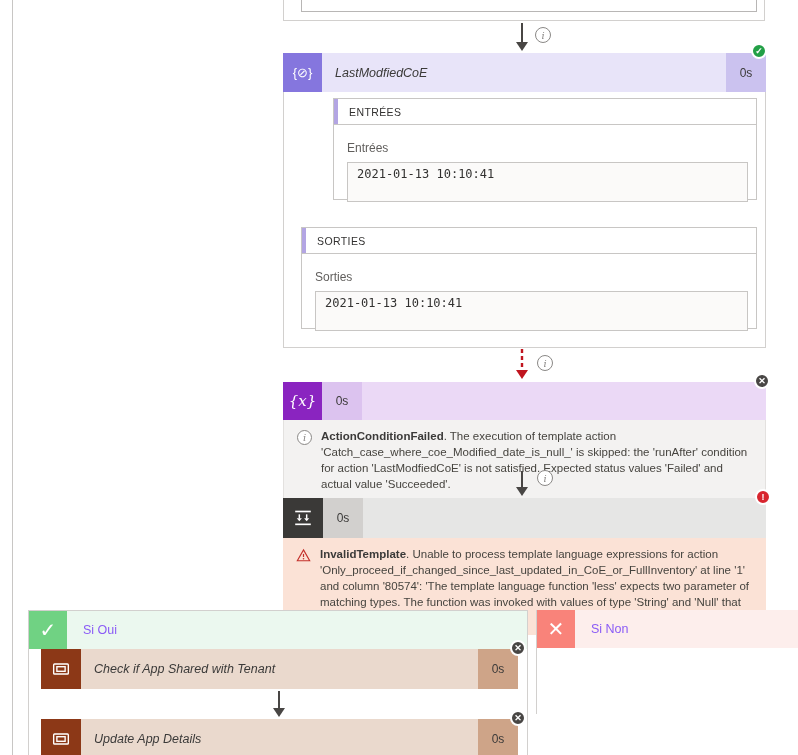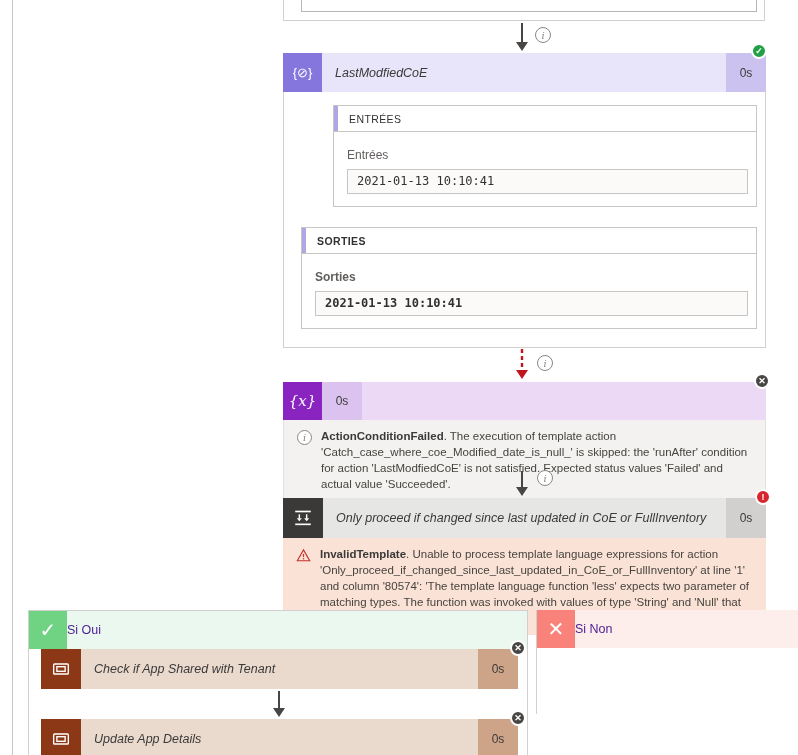--- a/index.html
+++ b/index.html
@@ -38,21 +38,21 @@
   .compose-header .icon-tile { background:#8576DE; }
   .compose-header .duration { background:#CBC2EF; }
   .card-body { border:1px solid #D2D0CE; border-top:none; background:#fff; position:relative; height:256px; }
 
   .io-section { position:absolute; left:17px; width:456px; }
   .io-bar { position:relative; height:27px; border:1px solid #C8C6C4; background:#fff;
             display:flex; align-items:center; padding-left:15px; font-size:10.5px; letter-spacing:.4px; color:#323130; }
   .io-stripe { position:absolute; left:0; top:0; bottom:0; width:4px; background:#B3A5E3; }
   .io-body { height:75px; border:1px solid #C8C6C4; border-top:none; background:#fff; padding:16px 8px 0 13px; }
   .io-label { font-size:12px; color:#605E5C; margin-bottom:7px; }
-  .io-field { height:25px; border:1px solid #C8C6C4; background:#FBFAF9; font-family:"DejaVu Sans Mono",monospace;
+  .io-field { height:40px; border:1px solid #C8C6C4; background:#FBFAF9; font-family:"DejaVu Sans Mono",monospace;
               font-size:12px; color:#323130; line-height:23px; padding-left:9px; }
 
   
   .variable-header { background:#EBD9F6; height:38px; }
   .variable-header .icon-tile { background:#8A24C0; }
   .variable-header .duration { background:#DCC3EF; }
 
   .msg { display:flex; gap:9px; padding:9px 14px 9px 13px; font-size:11.5px; line-height:1.38; color:#46443F; }
   .msg-info { background:#F3F2F1; border:1px solid #E3E1DF; border-top:none; }
   .msg-error { background:#FBE2D6; }
@@ -67,21 +67,21 @@
   
   .scope { position:absolute; background:#fff; }
   .scope-yes { left:28px; top:610px; width:500px; height:150px; border:1px solid #D2D0CE; }
   .scope-no  { left:536px; top:610px; width:262px; height:104px; border-left:1px solid #D2D0CE; background:transparent; }
   .scope-header { display:flex; align-items:stretch; height:38px; cursor:pointer; }
   .scope-header .icon-tile { flex-basis:38px; font-size:20px; font-weight:normal; }
   .yes-header { background:#EBF8EF; }
   .yes-header .icon-tile { background:#70D283; }
   .no-header { background:#FDEEEC; }
   .no-header .icon-tile { background:#F9837A; }
-  .scope-title { display:flex; align-items:center; padding-left:0; font-size:12.5px; color:#4c1d95; }
+  .scope-title { display:flex; align-items:center; padding-left:16px; font-size:12.5px; color:#8b5cf6; }
 
   
   .app-card { position:absolute; left:12px; width:477px; }
   .app-header { background:#EAD9CD; height:40px; }
   .app-header .icon-tile { background:#8C3817; flex-basis:40px; }
   .app-header .duration { background:#CEA488; }
 </style>
 </head>
 <body>
 
@@ -102,31 +102,31 @@
   <div class="card" style="left:283px; top:53px; width:483px;">
     <div class="card-header compose-header">
       <div class="icon-tile">
           <span class="glyph">{⊘}</span>
         </div>
       <div class="card-title">LastModfiedCoE</div>
       <div class="duration">0s</div>
       <div class="badge" style="right:-1px; top:-10px; background:#23A047;">✓</div>
     </div>
     <div class="card-body">
-      <div class="io-section" style="top:13px;padding-left:32px;">
+      <div class="io-section" style="top:6px;padding-left:32px;">
         <div class="io-bar">
           <div class="io-stripe"></div>
           <span>ENTRÉES</span>
         </div>
         <div class="io-body">
           <div class="io-label">Entrées</div>
           <div class="io-field">2021-01-13 10:10:41</div>
         </div>
       </div>
-      <div class="io-section" style="top:135px;font-weight:bold;">
+      <div class="io-section" style="top:135px;">
         <div class="io-bar">
           <div class="io-stripe"></div>
           <span>SORTIES</span>
         </div>
         <div class="io-body">
           <div class="io-label">Sorties</div>
           <div class="io-field">2021-01-13 10:10:41</div>
         </div>
       </div>
     </div>
@@ -165,21 +165,20 @@
       <div class="icon-tile">
         <svg width="22" height="22" viewBox="0 0 24 24">
           <rect x="3.5" y="4" width="17" height="1.8" fill="#fff"></rect>
           <line x1="8" y1="8" x2="8" y2="12.6" stroke="#fff" stroke-width="1.6"></line>
           <path d="M5.2 12.2 h5.6 L8 15.6 z" fill="#fff"></path>
           <line x1="16" y1="8" x2="16" y2="12.6" stroke="#fff" stroke-width="1.6"></line>
           <path d="M13.2 12.2 h5.6 L16 15.6 z" fill="#fff"></path>
           <rect x="3.5" y="18" width="17" height="1.8" fill="#fff"></rect>
         </svg>
       </div>
-      <div class="card-title">Only proceed if changed since last updated in CoE or FullInventory</div>
       <div class="duration">0s</div>
       <div class="badge" style="right:-5px; top:-9px; background:#D8252E;">!</div>
     </div>
     <div class="msg msg-error">
       <svg class="mini-icon" width="15" height="15" viewBox="0 0 16 16">
         <path d="M8 2 L14.6 13.6 H1.4 Z" fill="none" stroke="#C4302B" stroke-width="1.2"></path>
         <line x1="8" y1="6.3" x2="8" y2="9.6" stroke="#C4302B" stroke-width="1.3"></line>
         <circle cx="8" cy="11.5" r="0.85" fill="#C4302B"></circle>
       </svg>
       <div>

